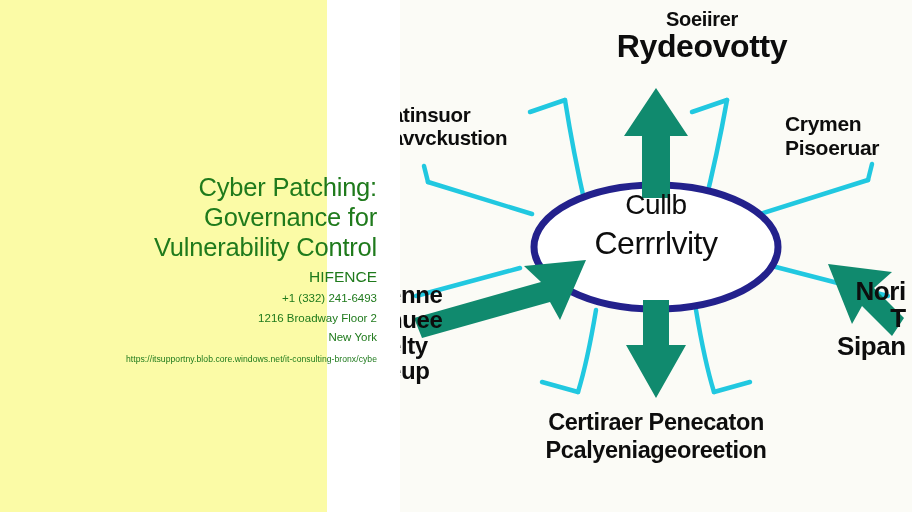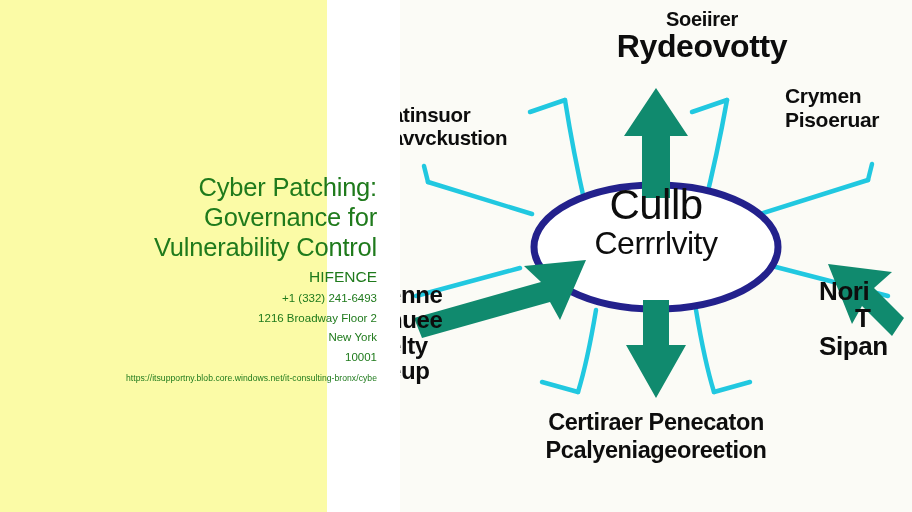--- a/index.html
+++ b/index.html
@@ -73,51 +73,51 @@
   #label-top .l1{font-size:20px;font-weight:700;display:block;letter-spacing:-0.3px;}
   #label-top .l2{font-size:32px;font-weight:700;display:block;letter-spacing:-0.4px;margin-top:-1px;}
 
   #label-left-top{
     left:-8px;top:104px;width:190px;text-align:left;
     font-size:20.5px;letter-spacing:-0.3px;
   }
   #label-left-top span{display:block;}
 
   #label-right-top{
-    left:385px;top:84px;text-align:left;
+    left:385px;top:112px;text-align:left;
     font-size:21px;letter-spacing:-0.3px;
   }
   #label-right-top span{display:block;}
 
   #label-left-bottom{
     left:-12px;top:282px;text-align:left;
     font-size:24px;letter-spacing:-0.4px;
   }
   #label-left-bottom span{display:block;line-height:1.06;}
 
   #label-right-bottom{
-    left:419px;top:278px;text-align:left;
+    left:437px;top:278px;text-align:right;
     font-size:26px;letter-spacing:-0.4px;
   }
   #label-right-bottom span{display:block;line-height:1.05;}
   #label-right-bottom .indent{padding-left:36px;}
 
   #label-bottom{
     left:0;top:408px;width:512px;text-align:center;
     font-size:23.5px;letter-spacing:-0.4px;
   }
   #label-bottom span{display:block;line-height:1.2;}
 
   #center-label{
     position:absolute;
     left:116px;top:186px;width:280px;text-align:center;
     color:#0d0d0d;font-weight:400;
     font-family:"Liberation Sans", sans-serif;
   }
-  #center-label .c1{display:block;font-size:42px;line-height:38px;letter-spacing:-0.5px;}
+  #center-label .c1{display:block;font-size:28px;line-height:38px;letter-spacing:-0.5px;}
   #center-label .c2{display:block;font-size:32px;line-height:38px;letter-spacing:-0.5px;}
 </style>
 </head>
 <body>
 
 <div id="page">
 
   <div id="left-panel">
     <div id="info-block">
 
@@ -126,21 +126,20 @@
 Vulnerability Control</div>
 
       <div id="company">HIFENCE</div>
 
       <div class="contact-line">+1 (332) 241-6493</div>
 
       <div class="contact-line">1216 Broadway Floor 2</div>
 
       <div class="contact-line">New York</div>
 
-      <div class="contact-line">10001</div>
 
       <div class="url-line">https://itsupportny.blob.core.windows.net/it-consulting-bronx/cybe</div>
 
 
     </div>
   </div>
 
   <div id="diagram-panel">
 
     <svg id="diagram-svg" viewBox="0 0 512 512">

